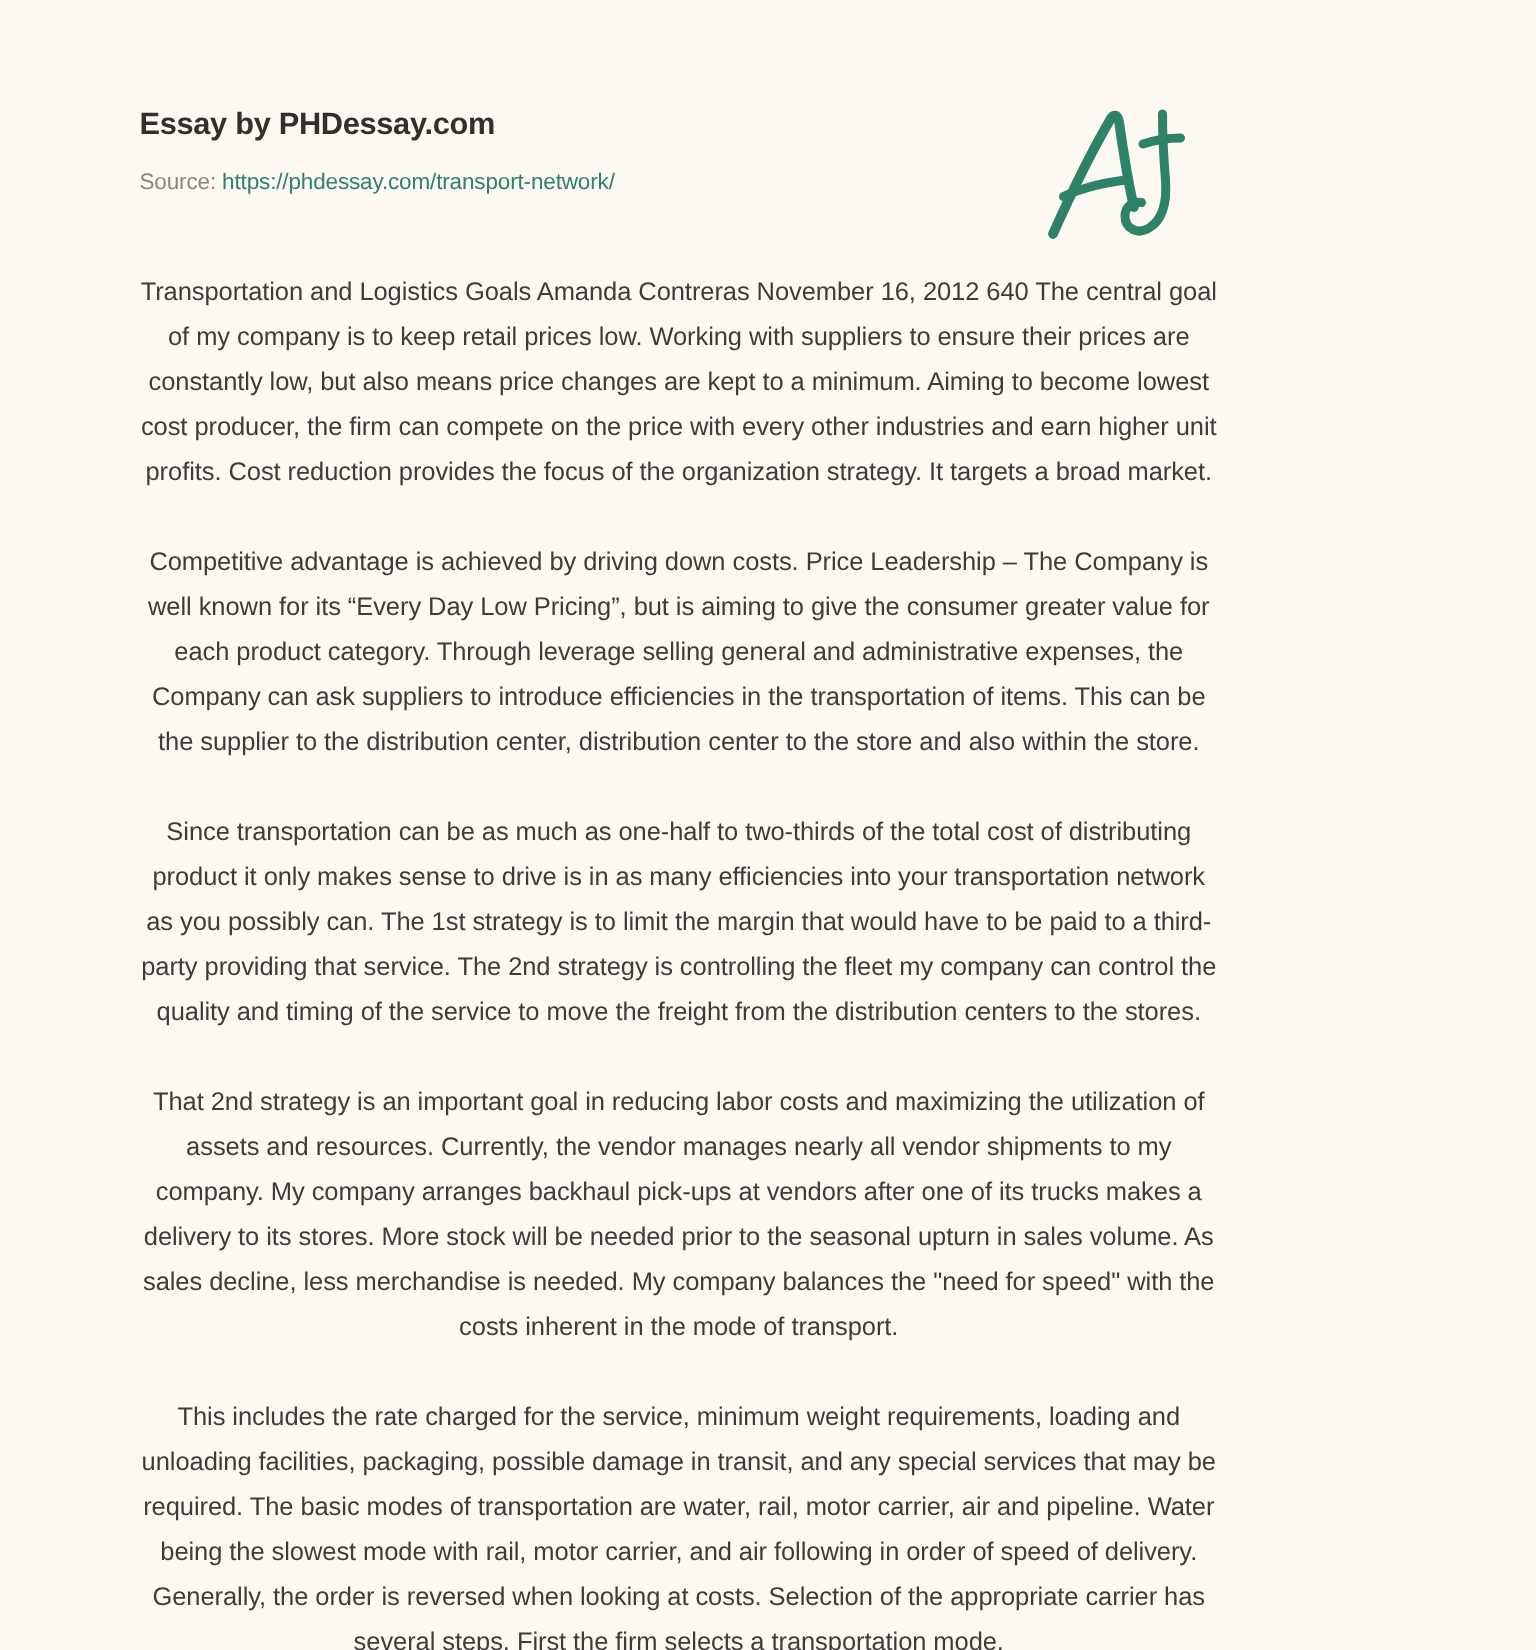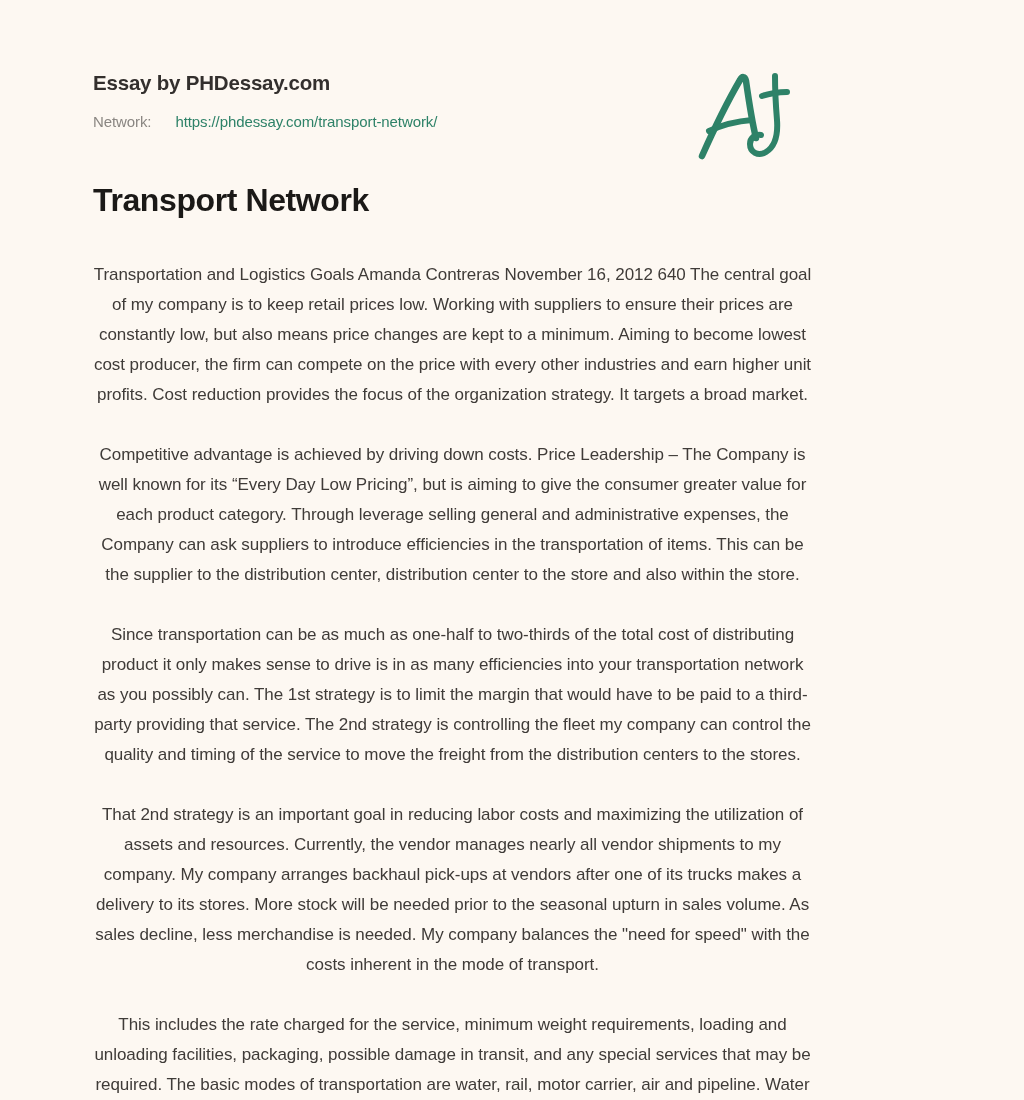--- a/index.html
+++ b/index.html
@@ -40,21 +40,20 @@
     color: #8a8682;
     line-height: 20px;
     letter-spacing: -0.1px;
   }
   .source-label {
     color: #8a8682;
   }
   .source-url {
     color: #2e8268;
     text-decoration: none;
-    margin-left: 20px;
   }
   .logo {
     position: absolute;
     right: 100px;
     top: 68px;
     width: 108px;
     height: 96px;
   }
   .logo svg {
     display: block;
@@ -86,38 +85,37 @@
   }
 </style>
 </head>
 <body>
 
 <div class="page">
 
   <div class="header">
     <div class="brand-line">Essay by PHDessay.com</div>
     <div class="source-line">
-      <span class="source-label">Network:</span>
+      <span class="source-label">Source:</span>
       <a class="source-url" href="#">https://phdessay.com/transport-network/</a>
     </div>
 
     <div class="logo">
       <svg viewBox="0 0 108 96" xmlns="http://www.w3.org/2000/svg" aria-hidden="true">
         <g fill="none" stroke="#2e8268" stroke-linecap="round" stroke-linejoin="round">
           <path d="M10 88 C 18 70, 34 36, 48 12 C 50 8, 53 8, 54 13 C 57 34, 61 58, 64 70" stroke-width="6.5"></path>
           <path d="M17 63 C 30 57, 47 53, 60 52" stroke-width="6"></path>
           <path d="M70 28 C 76 26, 86 24, 95 24" stroke-width="6"></path>
           <path d="M83 8 C 83 22, 84 40, 85 52 C 86 66, 84 78, 74 84 C 66 89, 58 84, 58 76 C 58 70, 63 66, 69 67" stroke-width="6"></path>
         </g>
       </svg>
     </div>
   </div>
 
   <div class="article">
-    <h1 class="article-title">Transport Network</h1>
 
     <div class="body-copy">
       <p>Transportation and Logistics Goals Amanda Contreras November 16, 2012 640 The central goal of my company is to keep retail prices low. Working with suppliers to ensure their prices are constantly low, but also means price changes are kept to a minimum. Aiming to become lowest cost producer, the firm can compete on the price with every other industries and earn higher unit profits. Cost reduction provides the focus of the organization strategy. It targets a broad market.</p>
       <p>Competitive advantage is achieved by driving down costs. Price Leadership – The Company is well known for its “Every Day Low Pricing”, but is aiming to give the consumer greater value for each product category. Through leverage selling general and administrative expenses, the Company can ask suppliers to introduce efficiencies in the transportation of items. This can be the supplier to the distribution center, distribution center to the store and also within the store.</p>
       <p>Since transportation can be as much as one-half to two-thirds of the total cost of distributing product it only makes sense to drive is in as many efficiencies into your transportation network as you possibly can. The 1st strategy is to limit the margin that would have to be paid to a third-party providing that service. The 2nd strategy is controlling the fleet my company can control the quality and timing of the service to move the freight from the distribution centers to the stores.</p>
       <p>That 2nd strategy is an important goal in reducing labor costs and maximizing the utilization of assets and resources. Currently, the vendor manages nearly all vendor shipments to my company. My company arranges backhaul pick-ups at vendors after one of its trucks makes a delivery to its stores. More stock will be needed prior to the seasonal upturn in sales volume. As sales decline, less merchandise is needed. My company balances the "need for speed" with the costs inherent in the mode of transport.</p>
       <p>This includes the rate charged for the service, minimum weight requirements, loading and unloading facilities, packaging, possible damage in transit, and any special services that may be required. The basic modes of transportation are water, rail, motor carrier, air and pipeline. Water being the slowest mode with rail, motor carrier, and air following in order of speed of delivery. Generally, the order is reversed when looking at costs. Selection of the appropriate carrier has several steps. First the firm selects a transportation mode.</p>
 
     </div>
   </div>

